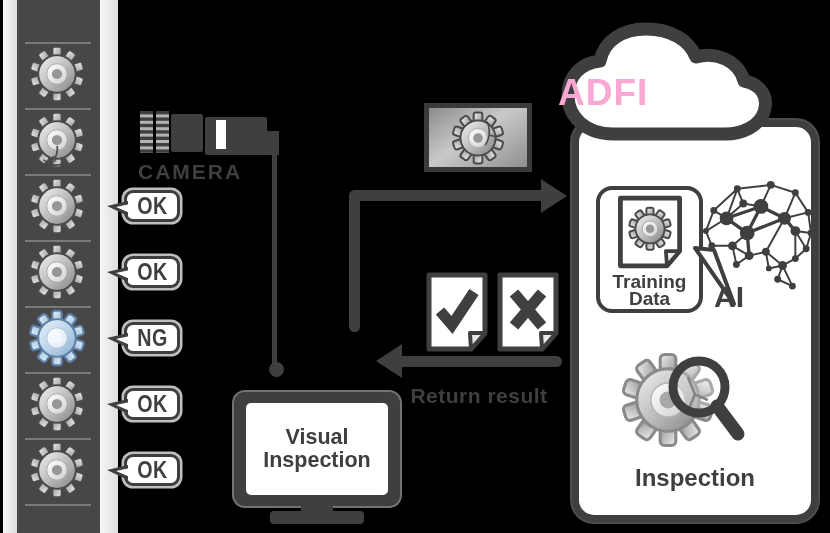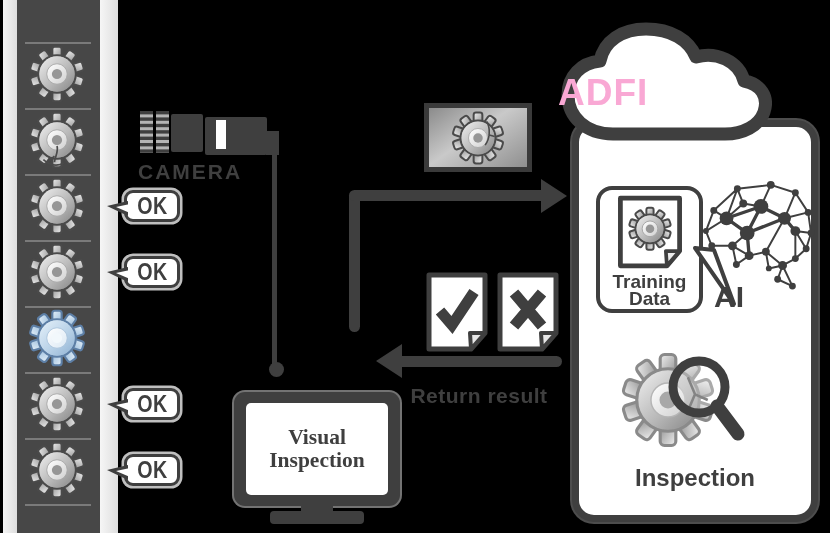--- a/index.html
+++ b/index.html
@@ -29,21 +29,21 @@
   .thumb{position:absolute;left:424px;top:103px;width:108px;height:69px;box-sizing:border-box;
          border:5px solid #3a3a3a;background:linear-gradient(145deg,#8b8b8b,#c9c9c9 45%,#8f8f8f);
          display:flex;align-items:center;justify-content:center;}
   
   .doc{position:absolute;top:272px;}
   
   .monitor{position:absolute;left:234px;top:392px;width:166px;height:114px;background:#3f3f3f;
            border-radius:11px;box-shadow:0 0 0 2px rgba(255,255,255,0.45);}
   .screen{position:absolute;left:12px;top:11px;width:142px;height:92px;background:#fff;border-radius:5px;
           display:flex;flex-direction:column;align-items:center;justify-content:center;}
-  .screen div{font-weight:bold;font-size:21.5px;line-height:1.08;color:#3f3f3f;font-family:Liberation Serif, serif;}
+  .screen div{font-weight:bold;font-size:21.5px;line-height:1.08;color:#3f3f3f;}
   
   .panel{position:absolute;left:572px;top:120px;width:246px;height:402px;box-sizing:border-box;
          background:#fff;border:7px solid #3f3f3f;border-radius:22px;
          box-shadow:0 0 0 2px rgba(255,255,255,0.3);z-index:1;}
   .cloudtxt{position:absolute;left:558px;top:72px;width:214px;text-align:left;z-index:3;
             font-weight:bold;font-size:37px;letter-spacing:1px;color:#f9a8d4;}
   .tbubble{position:absolute;left:596px;top:186px;width:107px;height:127px;box-sizing:border-box;
            background:#fff;border:4px solid #3f3f3f;border-radius:16px;z-index:3;text-align:center;}
   .tbubble .tl{font-weight:bold;font-size:19px;line-height:17px;color:#3f3f3f;}
   .ailabel{position:absolute;left:714px;top:280px;width:52px;z-index:3;font-weight:bold;
@@ -148,20 +148,21 @@
   </svg>
   <svg class="abs" style="left:28px;top:441px" width="58" height="58" viewBox="-34 -34 68 68">
     <use href="#gearShape" fill="url(#gMetal)" stroke="#4a4a4a" stroke-width="2.5"></use>
     <circle r="20.5" fill="url(#gMetal)"></circle>
       <circle r="12" fill="url(#gRing)" stroke="#a5a5a5" stroke-width="1"></circle>
       <circle r="6" fill="#969696"></circle>
   </svg>
 
   <div class="bubble" style="top:190px"><span>OK</span></div>
   <div class="bubble" style="top:256px"><span>OK</span></div>
+  <div class="bubble" style="top:322px"><span>NG</span></div>
   <div class="bubble" style="top:388px"><span>OK</span></div>
   <div class="bubble" style="top:454px"><span>OK</span></div>
 
   <svg class="abs" style="left:140px;top:108px" width="140" height="48" viewBox="0 0 140 48">
     <rect x="0" y="3" width="13" height="42" fill="#b4b4b4"></rect>
     <g fill="#3f3f3f">
       <rect x="0" y="3" width="13" height="3.4"></rect>
         <rect x="0" y="9.4" width="13" height="3.4"></rect>
       <rect x="0" y="15.8" width="13" height="3.4"></rect>
         <rect x="0" y="22.2" width="13" height="3.4"></rect>

